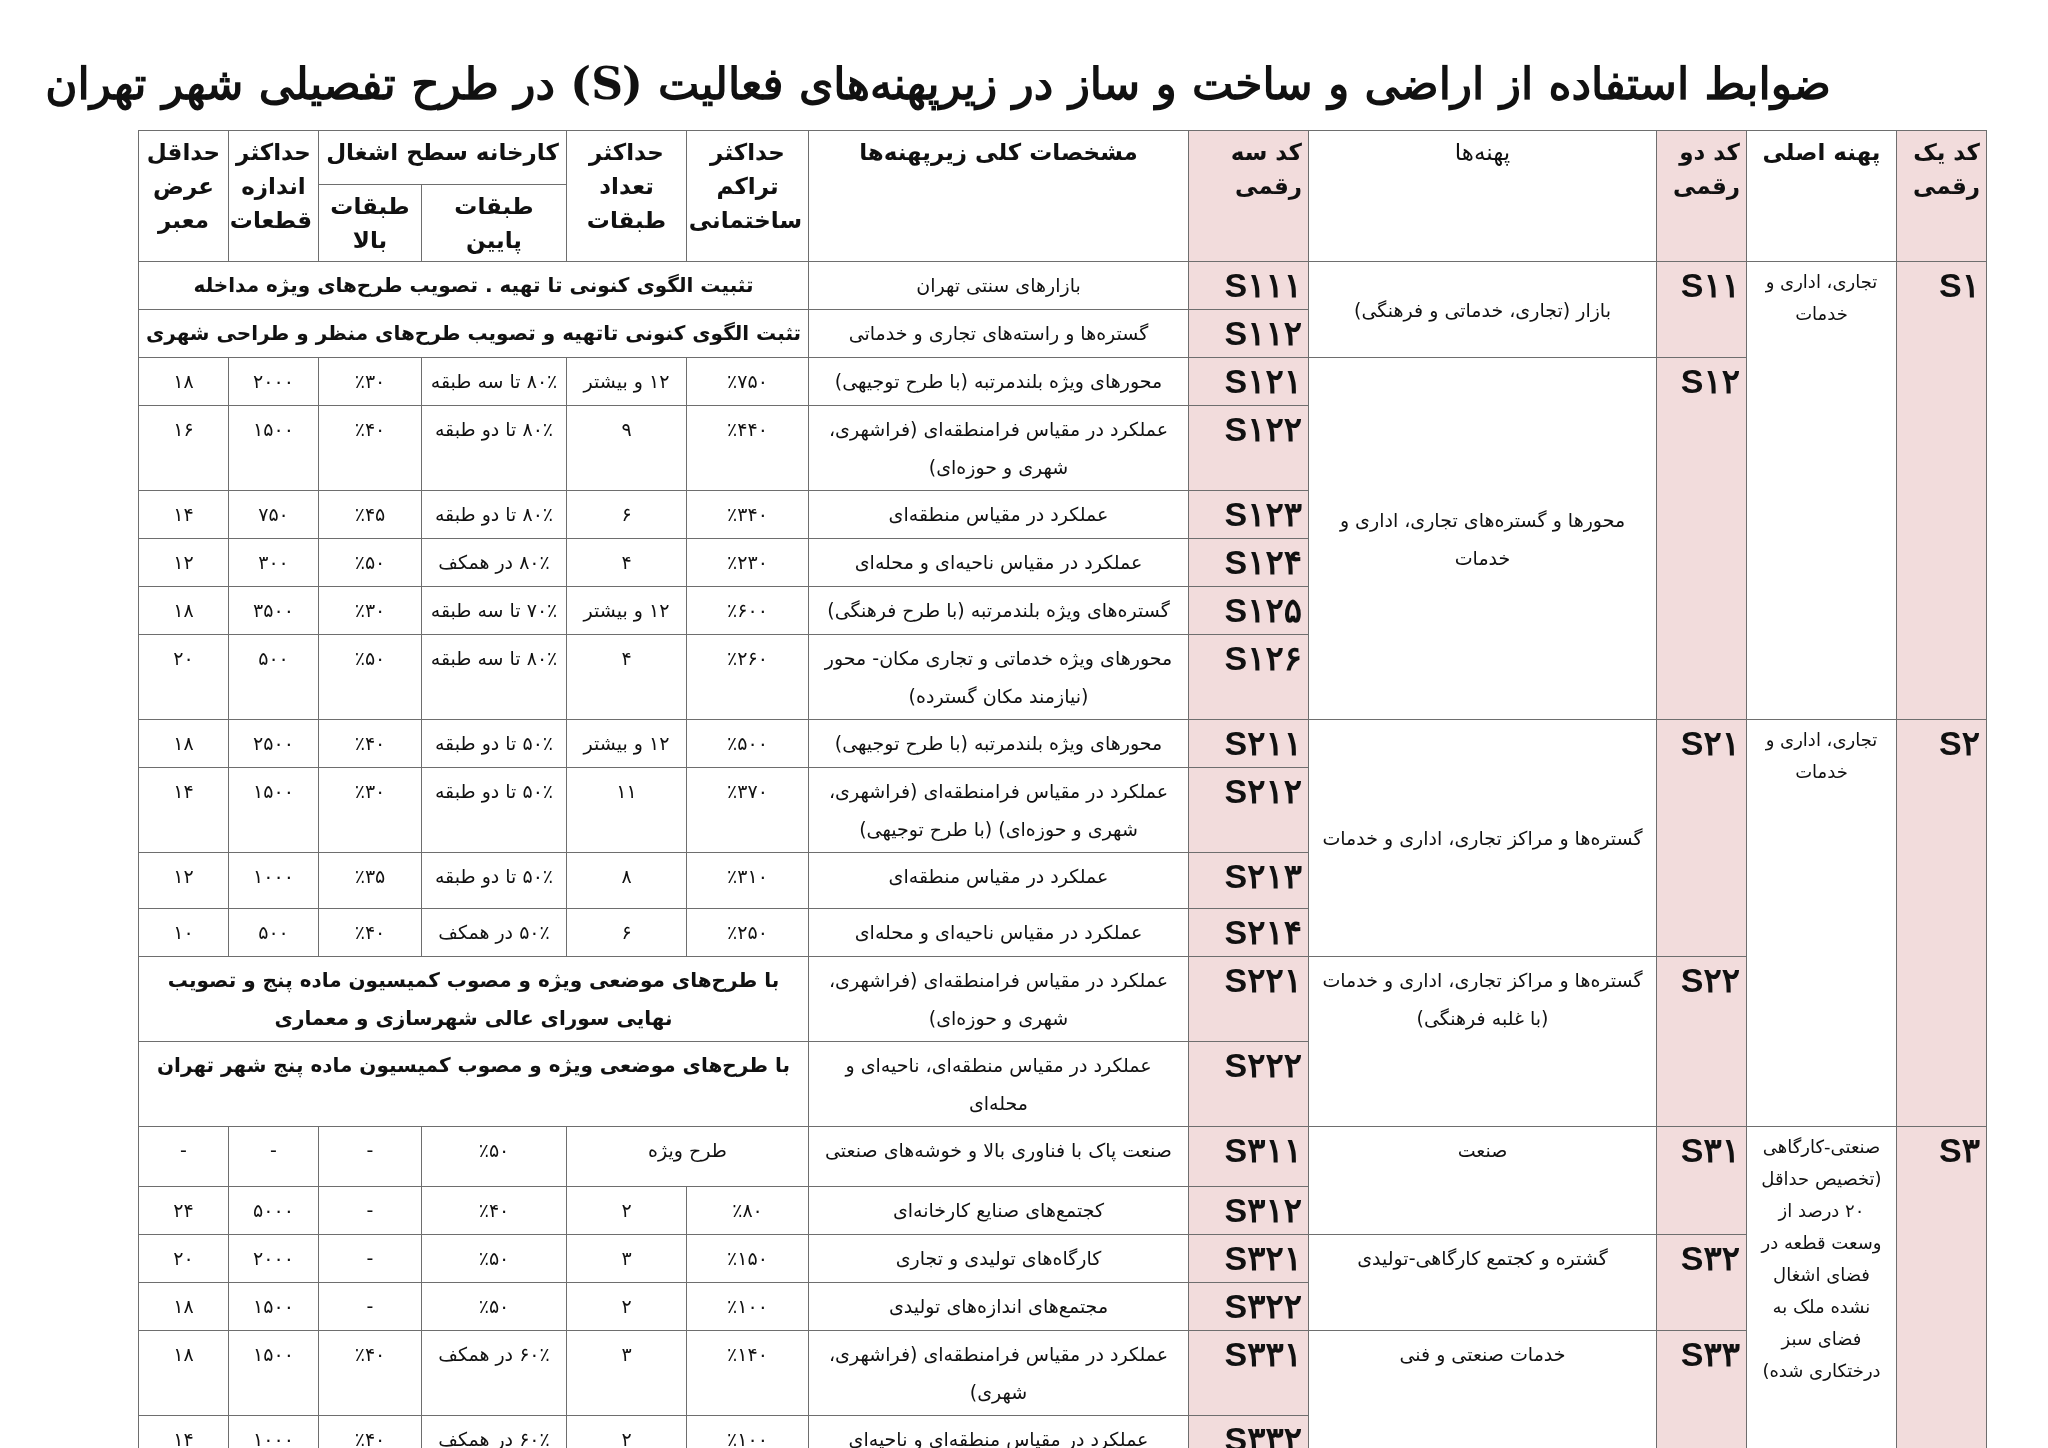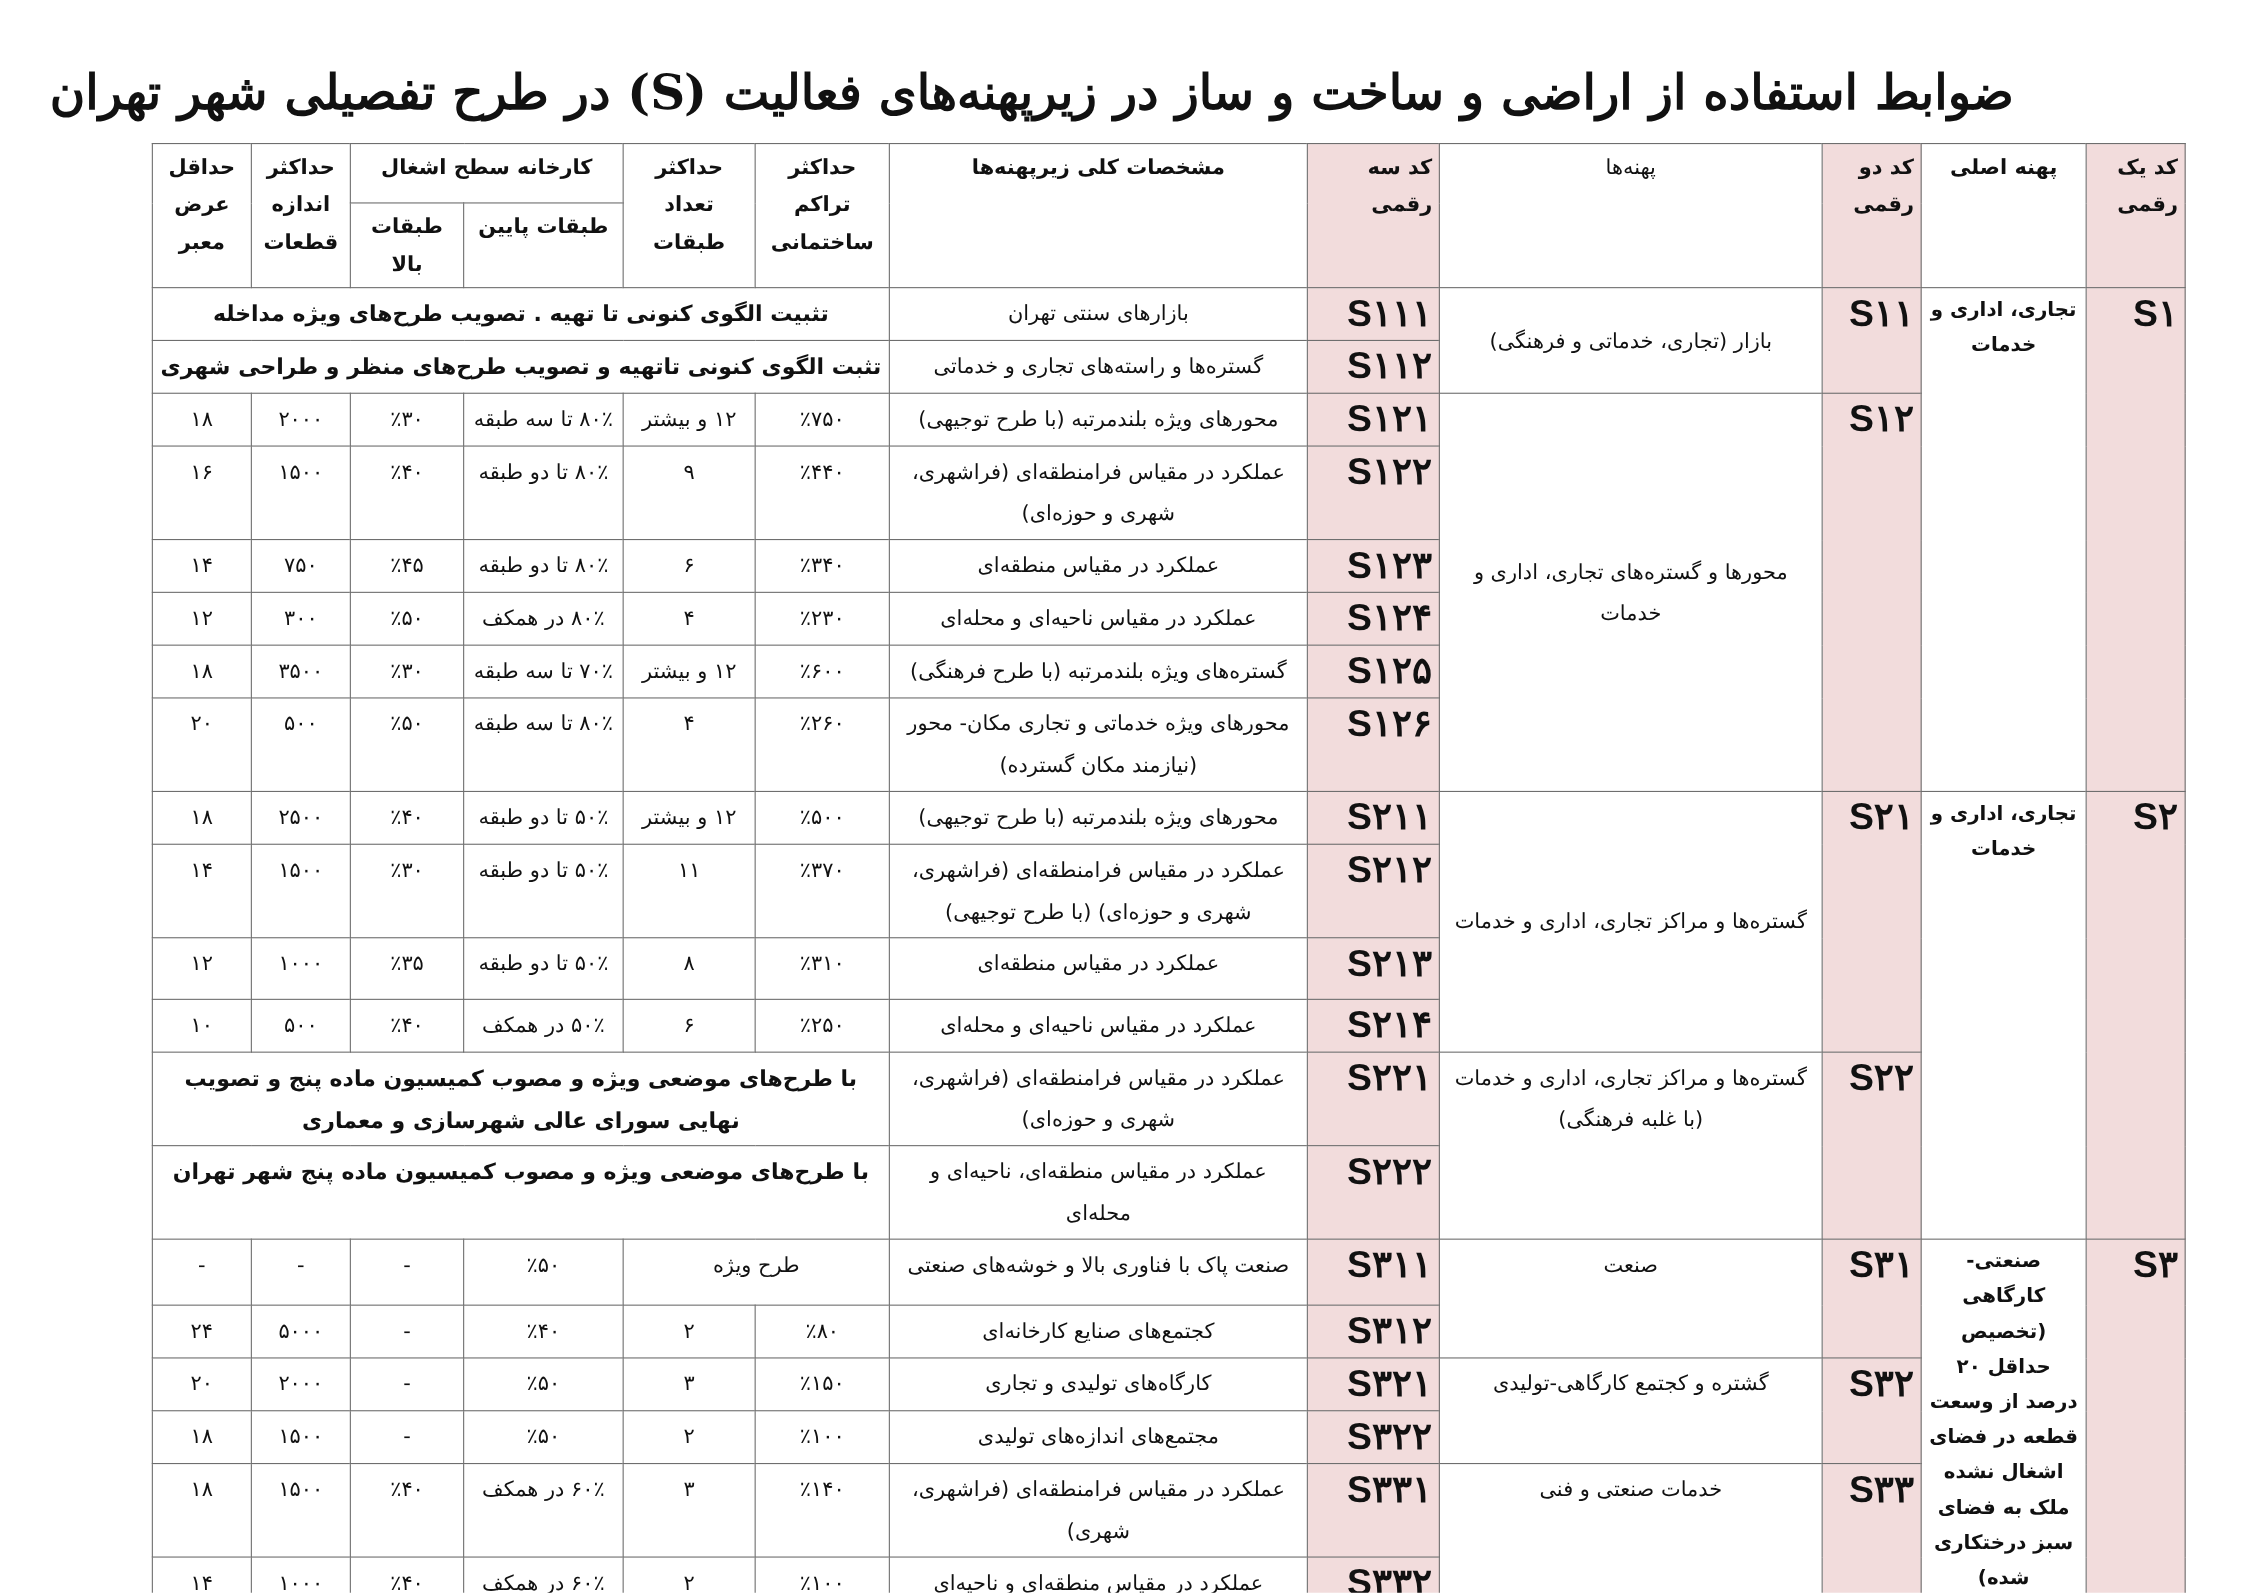--- a/index.html
+++ b/index.html
@@ -5,25 +5,25 @@
   html, body { margin:0; padding:0; background:#ffffff; }
   body { width:2048px; height:1448px; position:relative; overflow:hidden;
          font-family:"DejaVu Sans", sans-serif; color:#111; }
   #title { position:absolute; top:58px; left:0; width:1876px; text-align:center;
            font-family:"DejaVu Serif", serif; font-size:44px; font-weight:bold;
            direction:rtl; letter-spacing:-1px; }
   table { position:absolute; top:130px; left:138px; width:1848px; border-collapse:collapse;
           direction:rtl; table-layout:fixed; }
   td, th { border:1.5px solid #6e6e6e; text-align:center; vertical-align:top;
            font-size:19px; line-height:38px; padding:4px 6px; font-weight:normal; }
-  th { font-weight:bold; font-size:19px; line-height:34px; }
+  th { font-weight:bold; font-size:23px; line-height:34px; }
   .pink { background:#f2dcdc;text-align:right; }
   .code { font-family:"Liberation Sans", sans-serif; font-weight:bold; font-size:34px; line-height:38px; }
   .note { font-weight:bold; font-size:20px; }
-  .side { font-weight:bold; font-size:18px; line-height:32px;margin-left:38px; }
+  .side { font-weight:normal; font-size:18px; line-height:32px;margin-left:38px; }
 </style>
 </head>
 <body>
 
 <div id="title">ضوابط استفاده از اراضی و ساخت و ساز در زیرپهنه‌های فعالیت (S) در طرح تفصیلی شهر تهران</div>
 
 <table>
   <colgroup>
     <col style="width:90px">
     <col style="width:150px">

